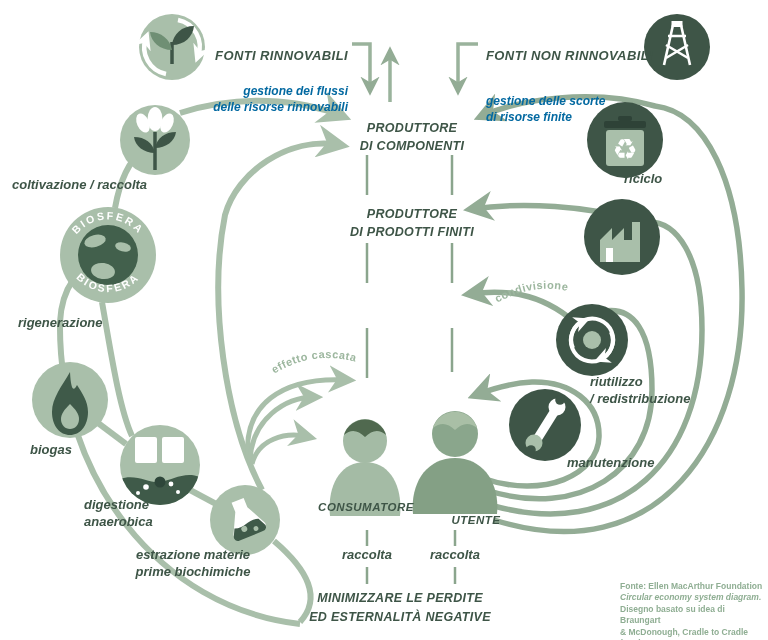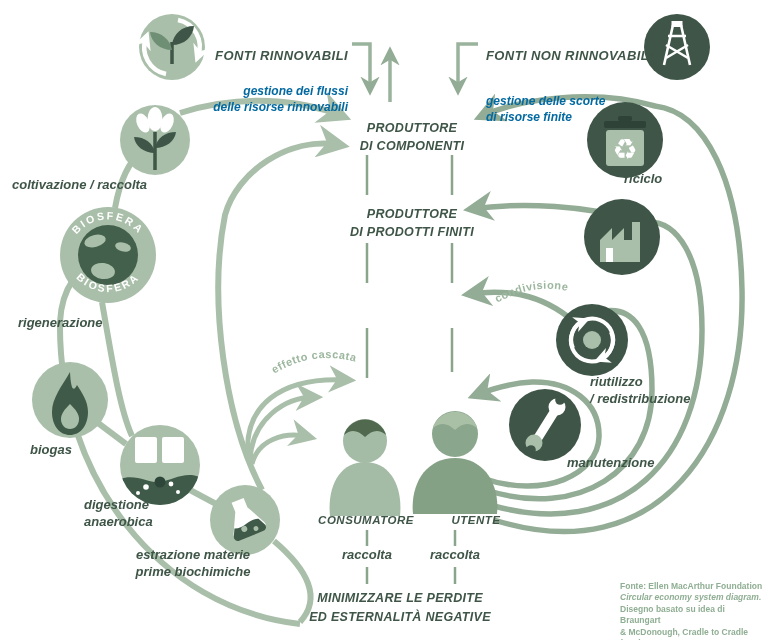--- a/index.html
+++ b/index.html
@@ -246,21 +246,21 @@
 <div class="lbl side" style="left:84px;top:497px;">digestione
 anaerobica</div>
 <div class="lbl side" style="left:106px;top:547px;width:174px;text-align:center;">estrazione materie
 prime biochimiche</div>
 
 <div class="lbl side" style="left:624px;top:171px;">riciclo</div>
 <div class="lbl side" style="left:590px;top:374px;">riutilizzo
 / redistribuzione</div>
 <div class="lbl side" style="left:567px;top:455px;">manutenzione</div>
 
-<div class="lbl actor" style="left:307px;top:514px;width:118px;">CONSUMATORE</div>
+<div class="lbl actor" style="left:307px;top:501px;width:118px;">CONSUMATORE</div>
 <div class="lbl actor" style="left:433px;top:514px;width:86px;">UTENTE</div>
 <div class="lbl side" style="left:327px;top:547px;width:80px;text-align:center;">raccolta</div>
 <div class="lbl side" style="left:415px;top:547px;width:80px;text-align:center;">raccolta</div>
 
 <div class="lbl node" style="left:300px;top:589px;width:200px;line-height:1.5;text-align:center;">MINIMIZZARE LE PERDITE
 ED ESTERNALITÀ NEGATIVE</div>
 
 <div class="src">
   <span>Fonte: Ellen MacArthur Foundation</span>
   <span class="it">Circular economy system diagram.</span>

